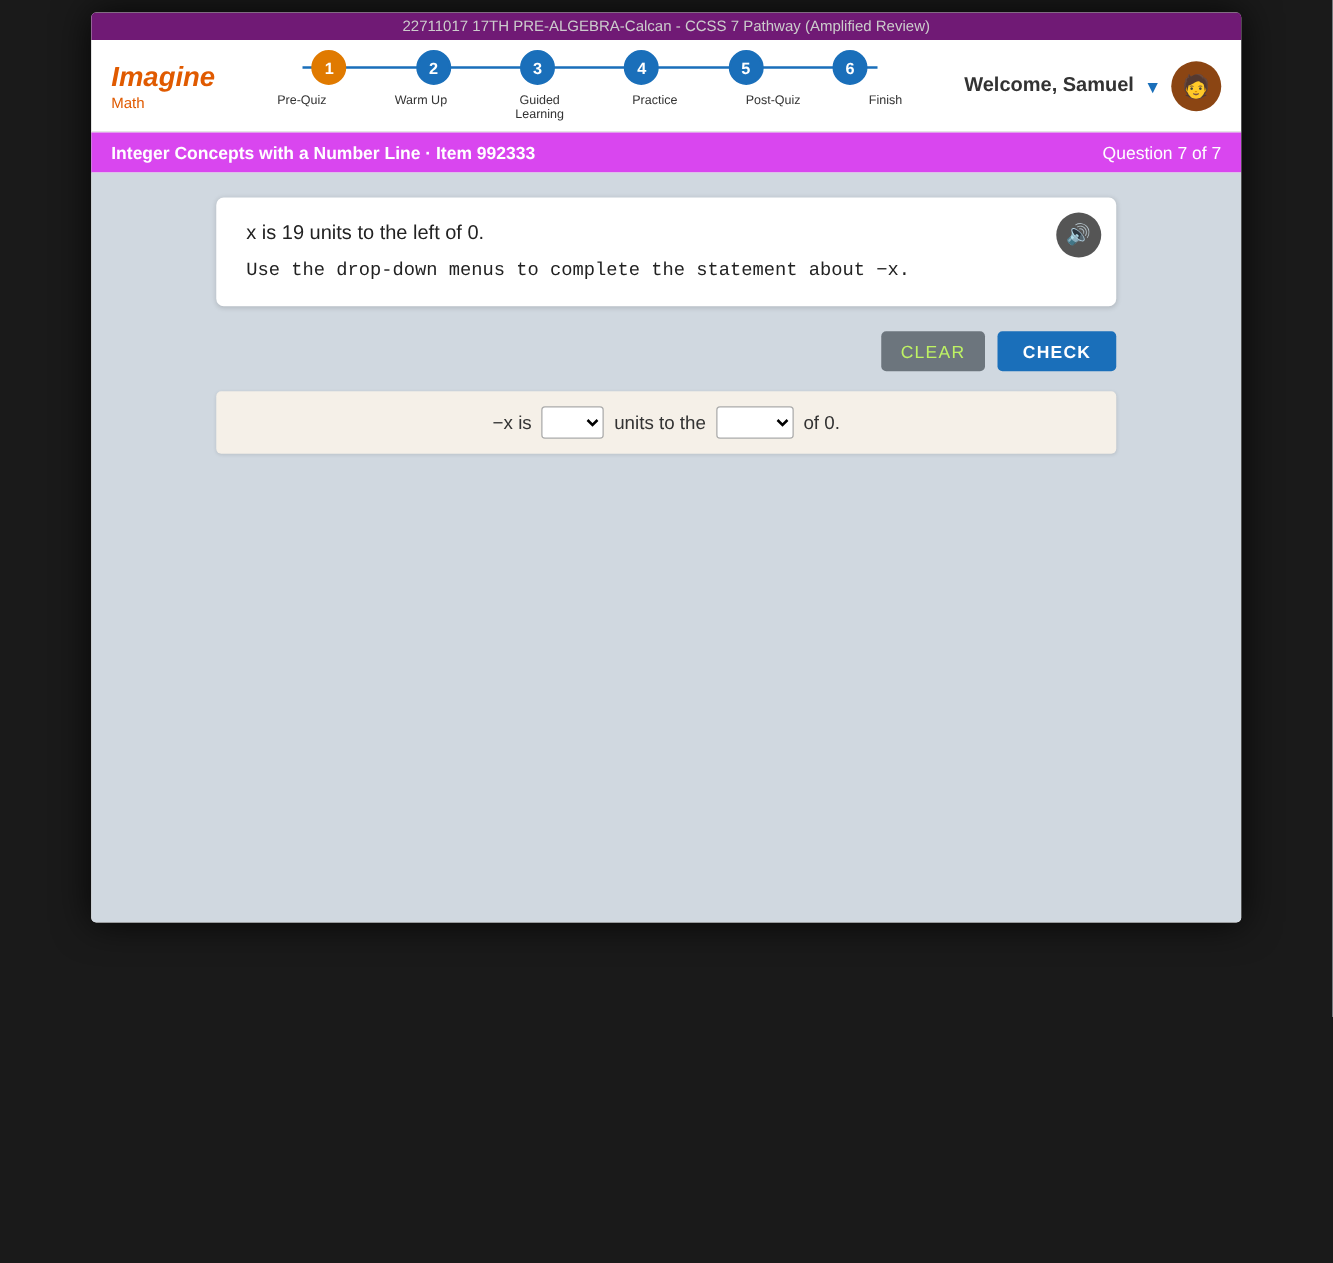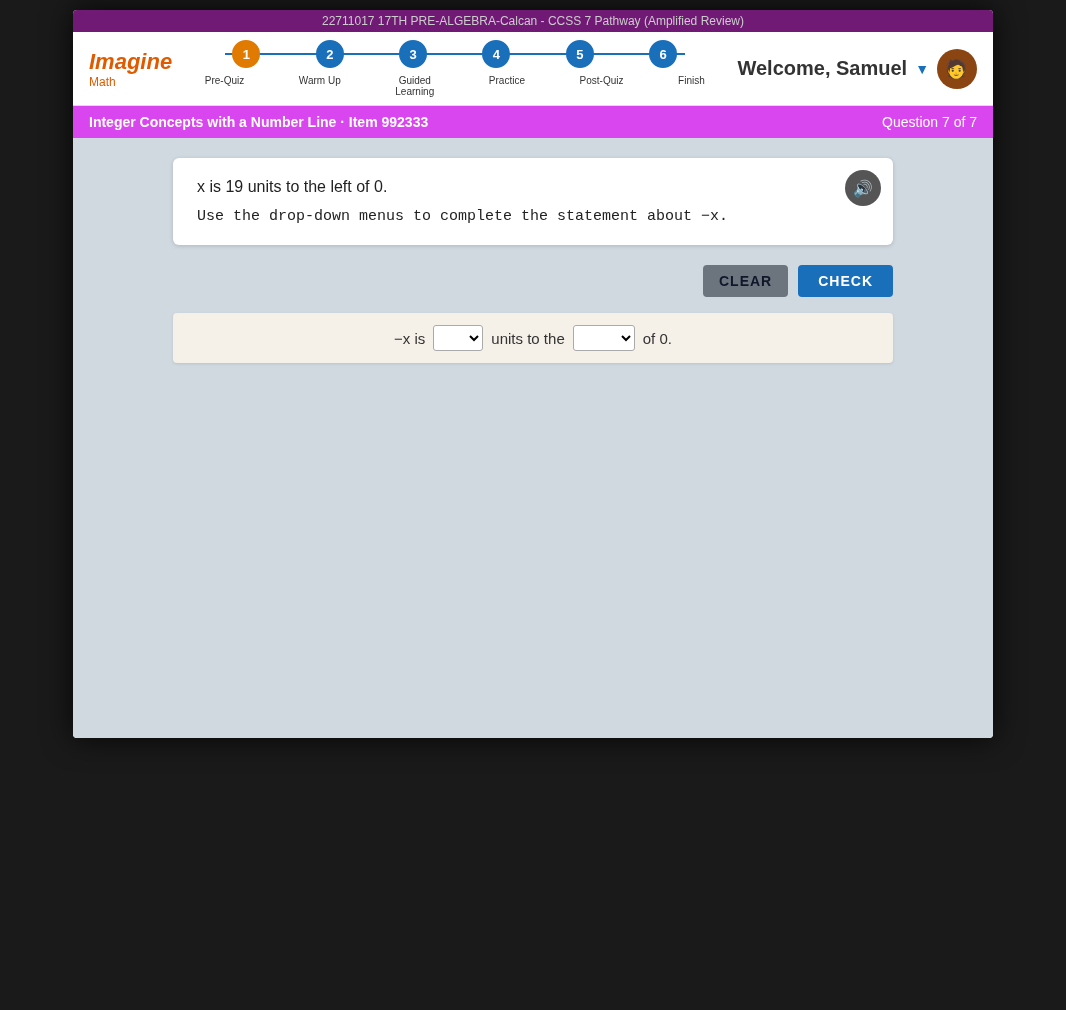--- a/index.html
+++ b/index.html
@@ -128,21 +128,21 @@
     }
 
     
     .header-right {
       display: flex;
       align-items: center;
       gap: 8px;
     }
 
     .welcome-text {
-      font-size: 20px;
+      font-size: 16px;
       font-weight: bold;
       color: #333;
     }
 
     .avatar {
       width: 40px;
       height: 40px;
       background: #8B4513;
       border-radius: 50%;
       display: flex;
@@ -236,25 +236,25 @@
       display: flex;
       justify-content: flex-end;
       width: 100%;
       max-width: 720px;
       gap: 10px;
       margin-bottom: 16px;
     }
 
     .btn-clear {
       background: #6c757d;
-      color: #0f172a;
+      color: #bef264;
       border: none;
       padding: 8px 16px;
       font-size: 14px;
-      font-weight: bold;
+      font-weight: normal;
       border-radius: 4px;
       cursor: pointer;
       text-transform: uppercase;
       letter-spacing: 1px;
     }
 
     .btn-check {
       background: #1a6fba;
       color: #fff;
       border: none;

